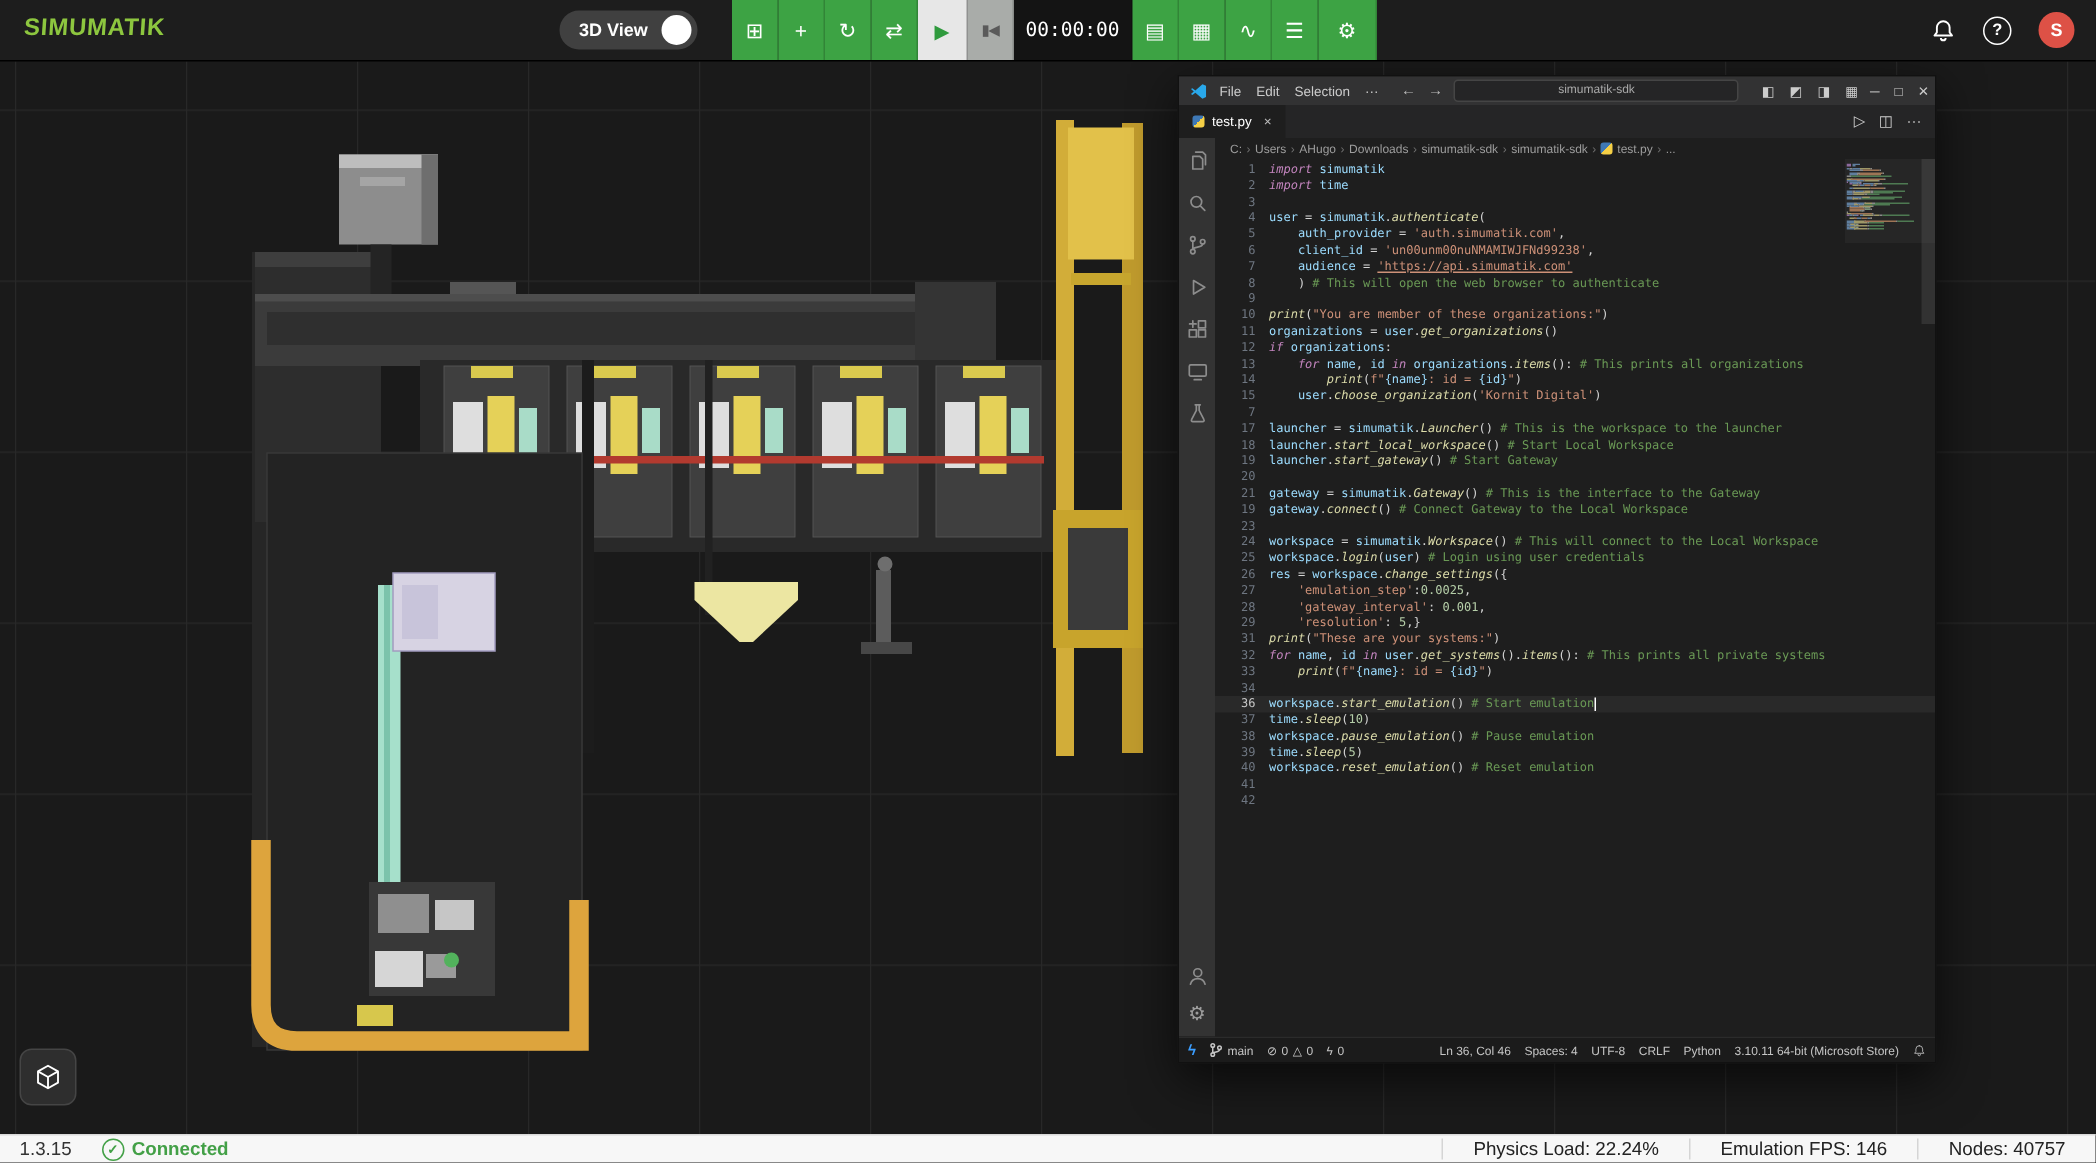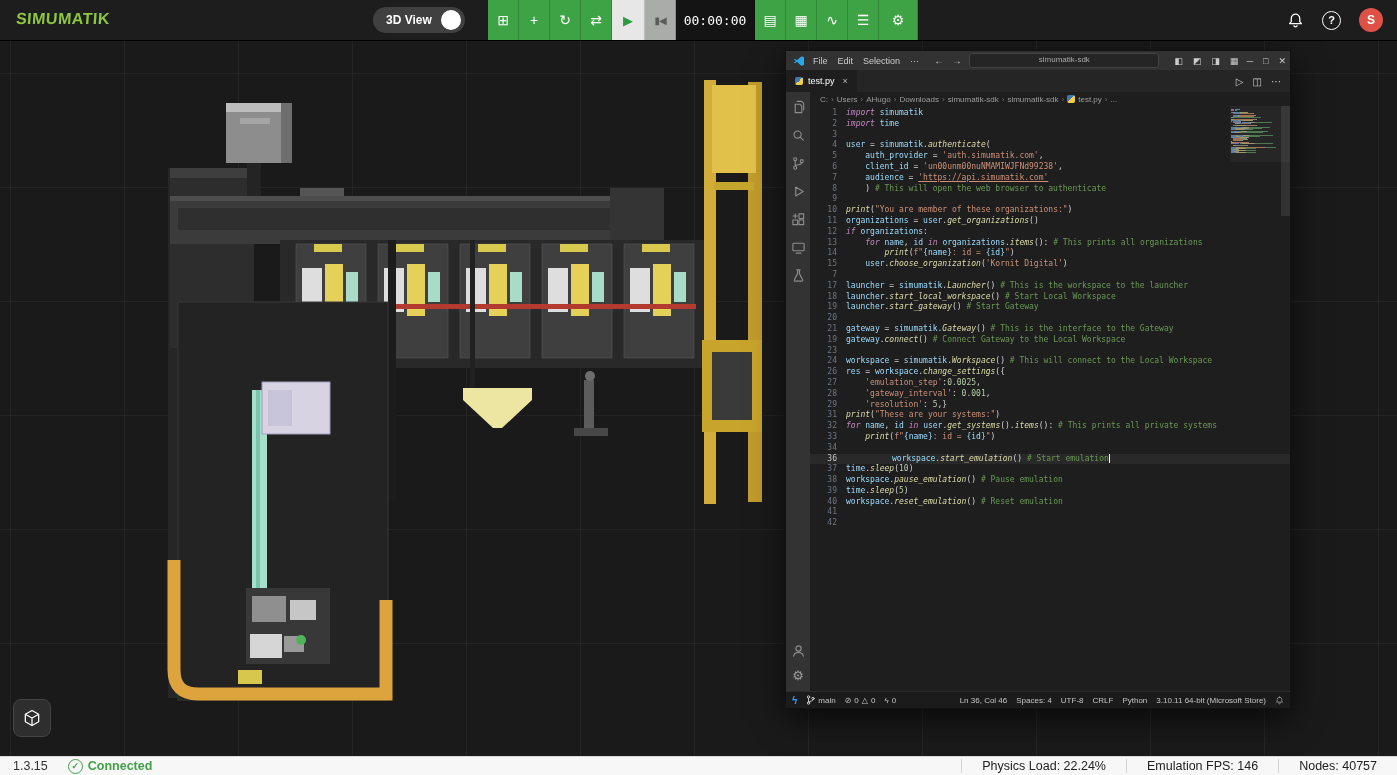--- a/index.html
+++ b/index.html
@@ -49,21 +49,21 @@
   .act-ic{width:15px;height:15px;opacity:.85;cursor:pointer;}
   .act-bottom{margin-top:auto;display:flex;flex-direction:column;align-items:center;gap:10px;padding-bottom:8px;}
   .gear-glyph{color:#9d9d9d;font-size:13px;cursor:pointer;}
   .vs-editorcol{flex:1;display:flex;flex-direction:column;min-width:0;background:#1e1e1e;position:relative;}
   .vs-breadcrumb{height:14px;display:flex;align-items:center;font-size:8px;color:#9d9d9d;padding-left:10px;gap:3px;flex:none;}
   .bc-item{display:flex;align-items:center;gap:3px;cursor:pointer;}
   .bc-sep{color:#6f6f6f;}
   .vs-codearea{flex:1;position:relative;overflow:hidden;}
   .code-lines{position:absolute;left:0;top:2px;right:0;font-family:"DejaVu Sans Mono",monospace;font-size:8px;line-height:10.8px;}
   .code-line{display:flex;height:10.8px;white-space:pre;}
-  .code-line.current{background:rgba(255,255,255,.05);gap:46px;}
+  .code-line.current{background:rgba(255,255,255,.05);}
   .ln{width:27px;text-align:right;padding-right:9px;color:#6e7681;flex:none;}
   .code-line.current .ln{color:#c6c6c6;}
   .lt{flex:1;min-width:0;}
   .tok-k{color:#C586C0;font-style:italic;} .tok-v{color:#9CDCFE;} .tok-f{color:#DCDCAA;font-style:italic;} .tok-s{color:#CE9178;}
   .tok-u{color:#CE9178;text-decoration:underline;} .tok-c{color:#6A9955;} .tok-n{color:#B5CEA8;} .tok-p{color:#D4D4D4;}
   .cursor{display:inline-block;width:1px;height:9px;background:#fff;vertical-align:middle;}
   .minimap{position:absolute;right:13px;top:3px;width:46px;overflow:hidden;}
   .mm-row{display:flex;height:1.12px;align-items:flex-start;}
   .mm-row span{height:.8px;flex:none;}
   .mm-slider{position:absolute;right:0;top:0;width:60px;height:56px;background:rgba(255,255,255,.04);}
@@ -379,20 +379,21 @@
             <div class="code-line"><span class="ln">15</span><span class="lt"><span class="tok-p">    </span><span class="tok-v">user</span><span class="tok-p">.</span><span class="tok-f">choose_organization</span><span class="tok-p">(</span><span class="tok-s">'Kornit Digital'</span><span class="tok-p">)</span></span></div>
             <div class="code-line"><span class="ln">7</span><span class="lt"></span></div>
             <div class="code-line"><span class="ln">17</span><span class="lt"><span class="tok-v">launcher</span><span class="tok-p"> = </span><span class="tok-v">simumatik</span><span class="tok-p">.</span><span class="tok-f">Launcher</span><span class="tok-p">() </span><span class="tok-c"># This is the workspace to the launcher</span></span></div>
             <div class="code-line"><span class="ln">18</span><span class="lt"><span class="tok-v">launcher</span><span class="tok-p">.</span><span class="tok-f">start_local_workspace</span><span class="tok-p">() </span><span class="tok-c"># Start Local Workspace</span></span></div>
             <div class="code-line"><span class="ln">19</span><span class="lt"><span class="tok-v">launcher</span><span class="tok-p">.</span><span class="tok-f">start_gateway</span><span class="tok-p">() </span><span class="tok-c"># Start Gateway</span></span></div>
             <div class="code-line"><span class="ln">20</span><span class="lt"></span></div>
             <div class="code-line"><span class="ln">21</span><span class="lt"><span class="tok-v">gateway</span><span class="tok-p"> = </span><span class="tok-v">simumatik</span><span class="tok-p">.</span><span class="tok-f">Gateway</span><span class="tok-p">() </span><span class="tok-c"># This is the interface to the Gateway</span></span></div>
             <div class="code-line"><span class="ln">19</span><span class="lt"><span class="tok-v">gateway</span><span class="tok-p">.</span><span class="tok-f">connect</span><span class="tok-p">() </span><span class="tok-c"># Connect Gateway to the Local Workspace</span></span></div>
             <div class="code-line"><span class="ln">23</span><span class="lt"></span></div>
             <div class="code-line"><span class="ln">24</span><span class="lt"><span class="tok-v">workspace</span><span class="tok-p"> = </span><span class="tok-v">simumatik</span><span class="tok-p">.</span><span class="tok-f">Workspace</span><span class="tok-p">() </span><span class="tok-c"># This will connect to the Local Workspace</span></span></div>
+            <div class="code-line"><span class="ln">25</span><span class="lt"><span class="tok-v">workspace</span><span class="tok-p">.</span><span class="tok-f">login</span><span class="tok-p">(</span><span class="tok-v">user</span><span class="tok-p">) </span><span class="tok-c"># Login using user credentials</span></span></div>
             <div class="code-line"><span class="ln">26</span><span class="lt"><span class="tok-v">res</span><span class="tok-p"> = </span><span class="tok-v">workspace</span><span class="tok-p">.</span><span class="tok-f">change_settings</span><span class="tok-p">({</span></span></div>
             <div class="code-line"><span class="ln">27</span><span class="lt"><span class="tok-p">    </span><span class="tok-s">'emulation_step'</span><span class="tok-p">:</span><span class="tok-n">0.0025</span><span class="tok-p">,</span></span></div>
             <div class="code-line"><span class="ln">28</span><span class="lt"><span class="tok-p">    </span><span class="tok-s">'gateway_interval'</span><span class="tok-p">: </span><span class="tok-n">0.001</span><span class="tok-p">,</span></span></div>
             <div class="code-line"><span class="ln">29</span><span class="lt"><span class="tok-p">    </span><span class="tok-s">'resolution'</span><span class="tok-p">: </span><span class="tok-n">5</span><span class="tok-p">,}</span></span></div>
             <div class="code-line"><span class="ln">31</span><span class="lt"><span class="tok-f">print</span><span class="tok-p">(</span><span class="tok-s">"These are your systems:"</span><span class="tok-p">)</span></span></div>
             <div class="code-line"><span class="ln">32</span><span class="lt"><span class="tok-k">for</span><span class="tok-p"> </span><span class="tok-v">name</span><span class="tok-p">, </span><span class="tok-v">id</span><span class="tok-p"> </span><span class="tok-k">in</span><span class="tok-p"> </span><span class="tok-v">user</span><span class="tok-p">.</span><span class="tok-f">get_systems</span><span class="tok-p">().</span><span class="tok-f">items</span><span class="tok-p">(): </span><span class="tok-c"># This prints all private systems</span></span></div>
             <div class="code-line"><span class="ln">33</span><span class="lt"><span class="tok-p">    </span><span class="tok-f">print</span><span class="tok-p">(</span><span class="tok-s">f"</span><span class="tok-v">{name}</span><span class="tok-s">: id = </span><span class="tok-v">{id}</span><span class="tok-s">"</span><span class="tok-p">)</span></span></div>
             <div class="code-line"><span class="ln">34</span><span class="lt"></span></div>
             <div class="code-line current"><span class="ln">36</span><span class="lt"><span class="tok-v">workspace</span><span class="tok-p">.</span><span class="tok-f">start_emulation</span><span class="tok-p">() </span><span class="tok-c"># Start emulation</span><span class="cursor"></span></span></div>
             <div class="code-line"><span class="ln">37</span><span class="lt"><span class="tok-v">time</span><span class="tok-p">.</span><span class="tok-f">sleep</span><span class="tok-p">(</span><span class="tok-n">10</span><span class="tok-p">)</span></span></div>

